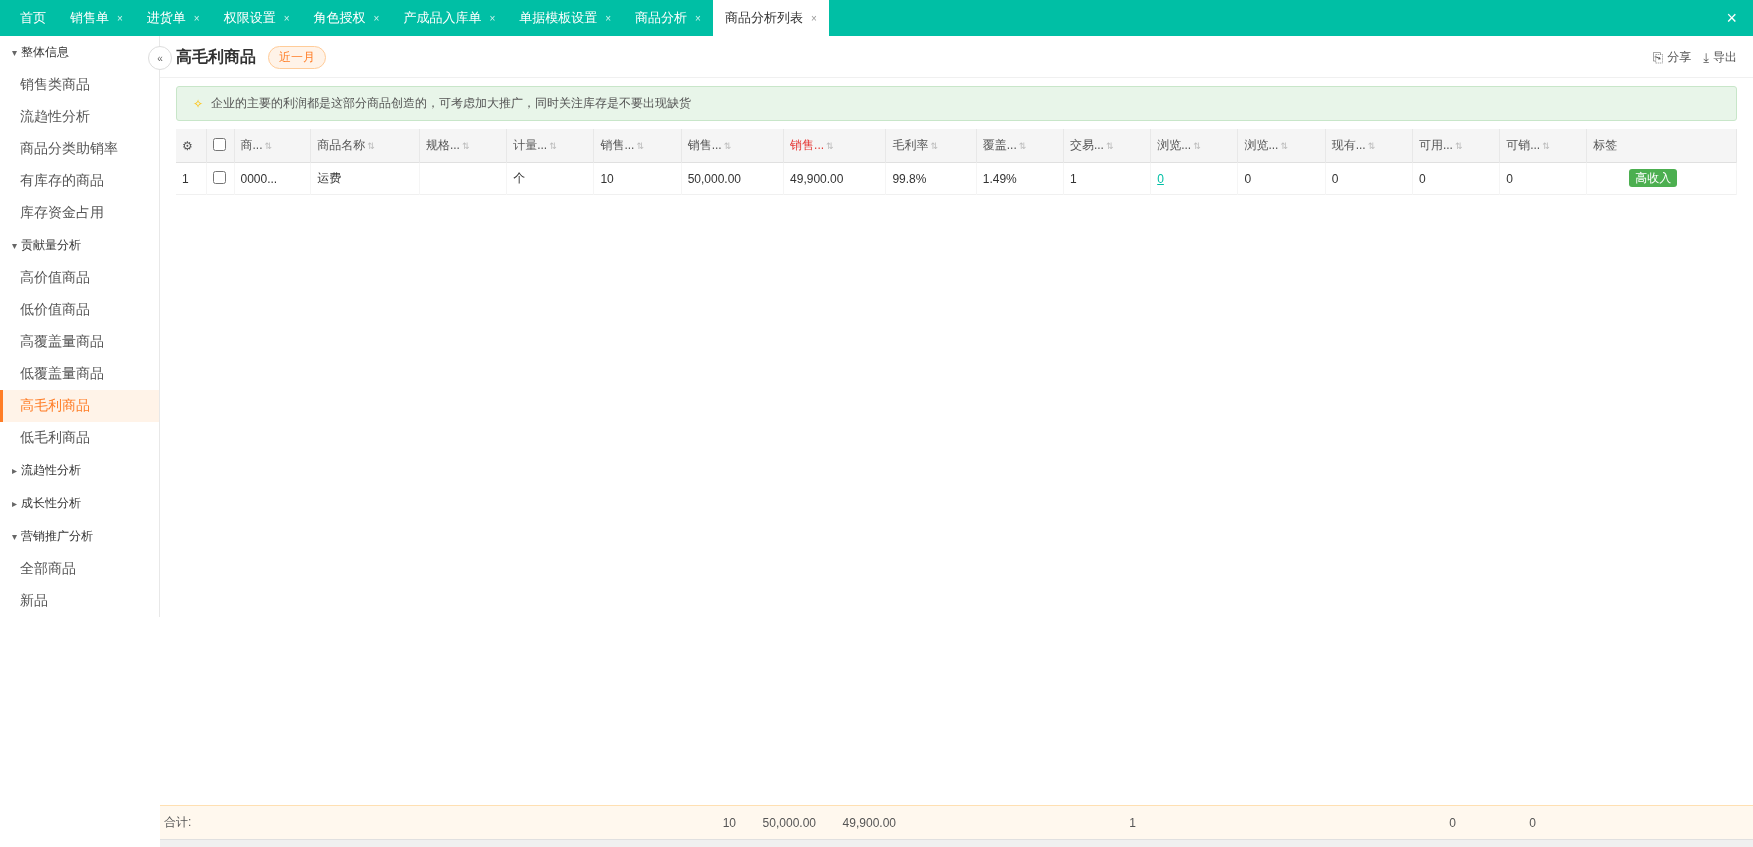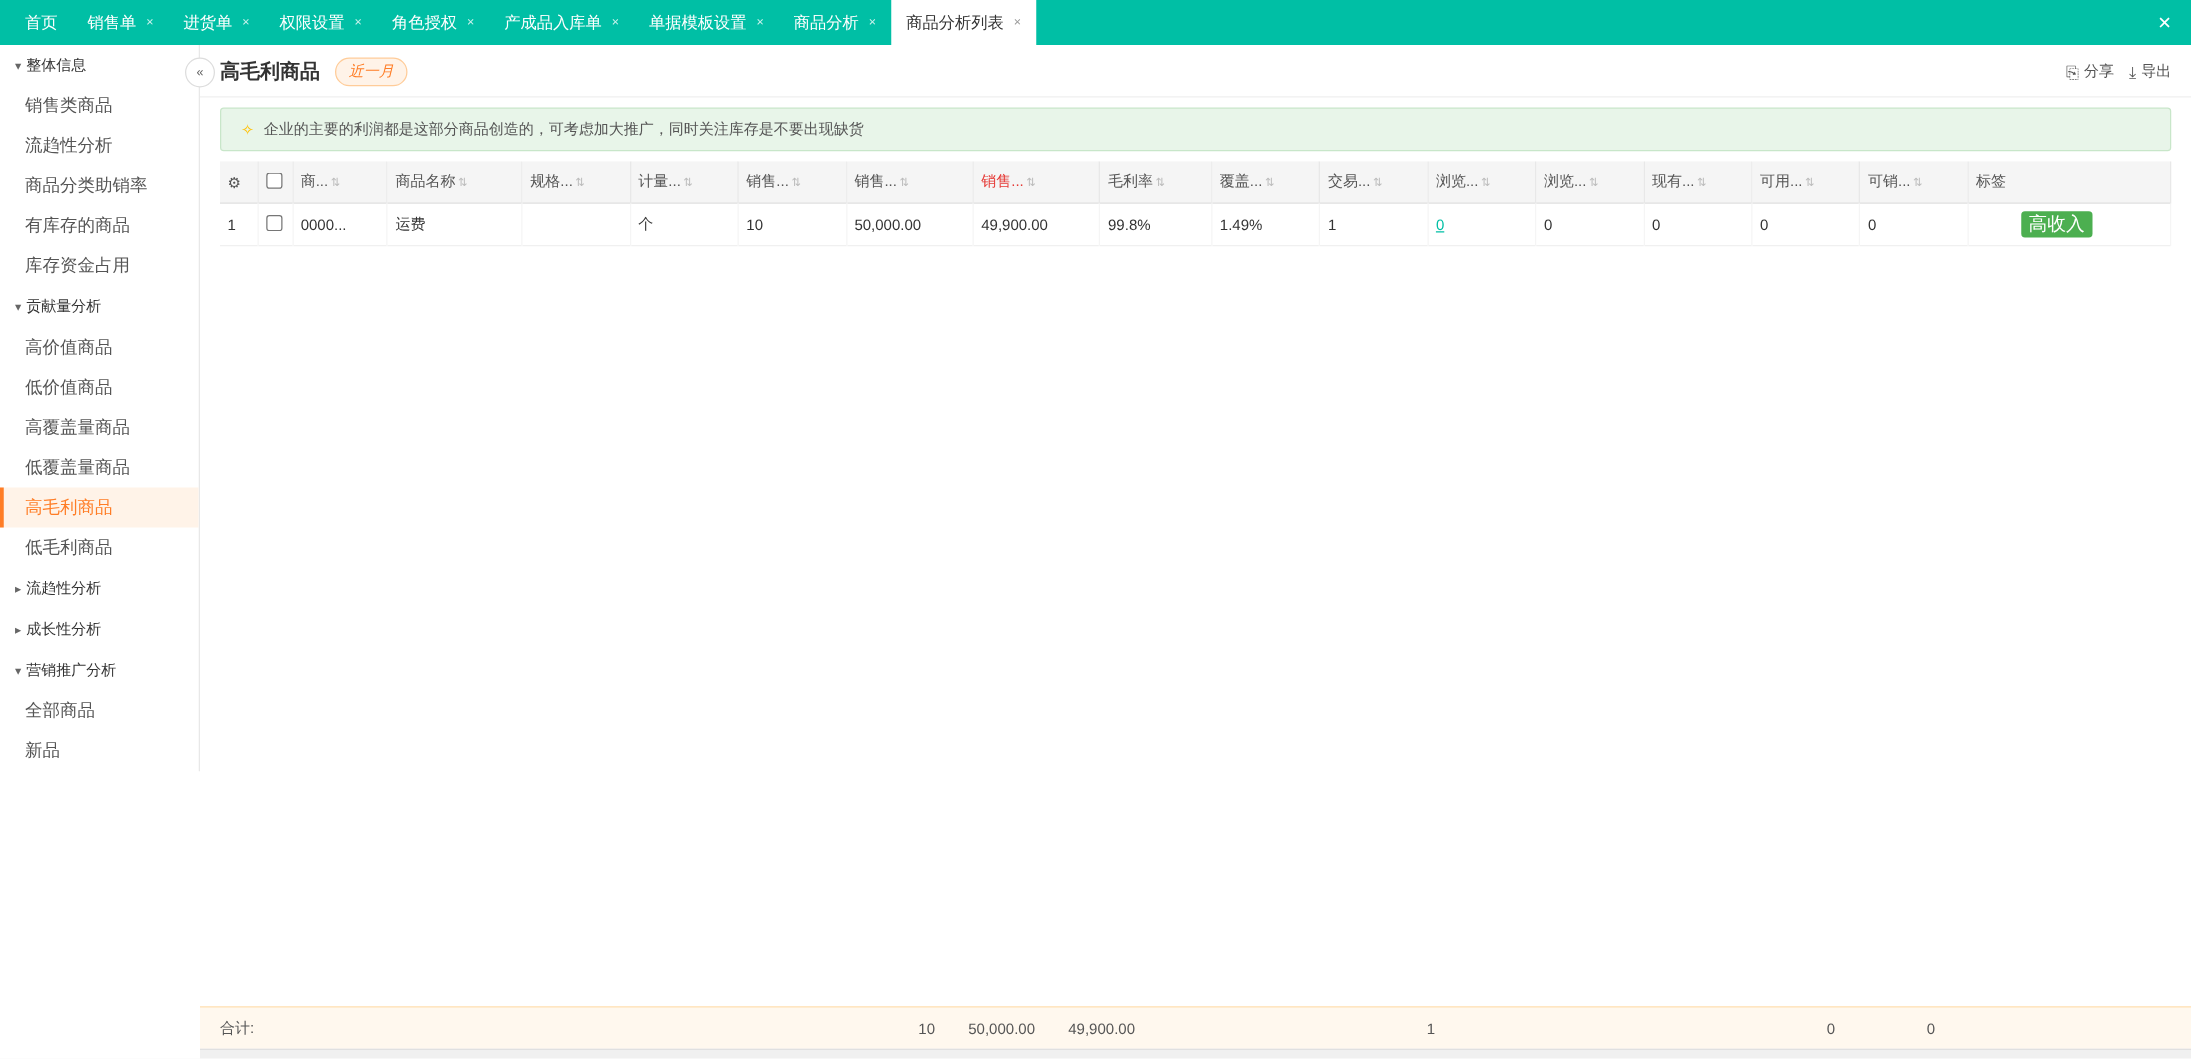--- a/index.html
+++ b/index.html
@@ -102,21 +102,20 @@
       color: #333;
     }
     .filter-btn {
       background: #fff3e8;
       color: #ff7d26;
       border: 1px solid #ffcc99;
       border-radius: 12px;
       padding: 2px 10px;
       font-size: 12px;
       cursor: pointer;
-      font-style: italic;
     }
     .search-box {
       display: flex;
       align-items: center;
       border: 1px solid #ddd;
       border-radius: 3px;
       padding: 3px 8px;
       gap: 6px;
       flex: 1;
       max-width: 300px;
@@ -208,30 +207,30 @@
       padding: 7px 6px;
       color: #333;
       border-right: 1px solid #f5f5f5;
       white-space: nowrap;
     }
     .tag-badge {
       background: #4caf50;
       color: #fff;
       padding: 2px 6px;
       border-radius: 3px;
-      font-size: 15px;
+      font-size: 12px;
       margin-left: 36px;
     }
     .link-text { color: #00bfa5; text-decoration: underline; cursor: pointer; }
 
     
     .footer-bar {
       background: #fff8ee;
       border-top: 1px solid #ffe0b2;
-      padding: 8px 16px;
+      padding: 8px 4px;
       display: flex;
       align-items: center;
       font-size: 12px;
       color: #555;
       gap: 0;
     }
     .footer-label { min-width: 120px; }
     .footer-cell {
       min-width: 80px;
       padding: 0 6px;

